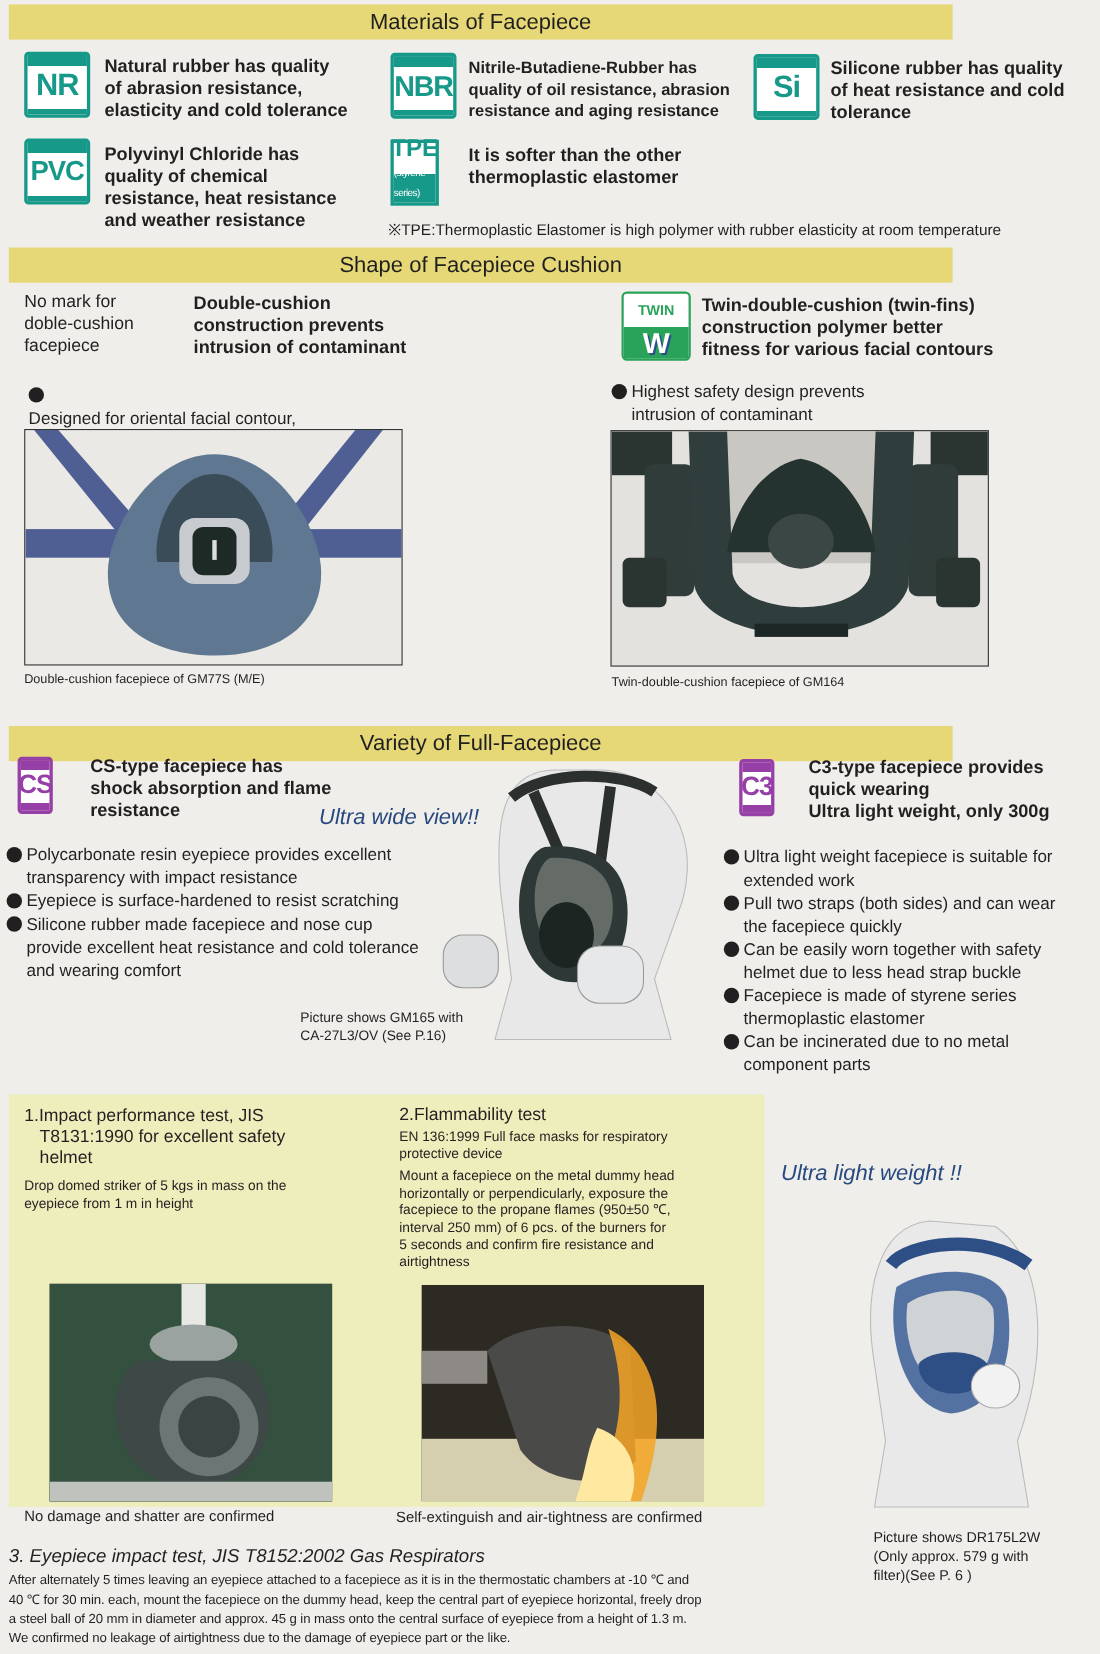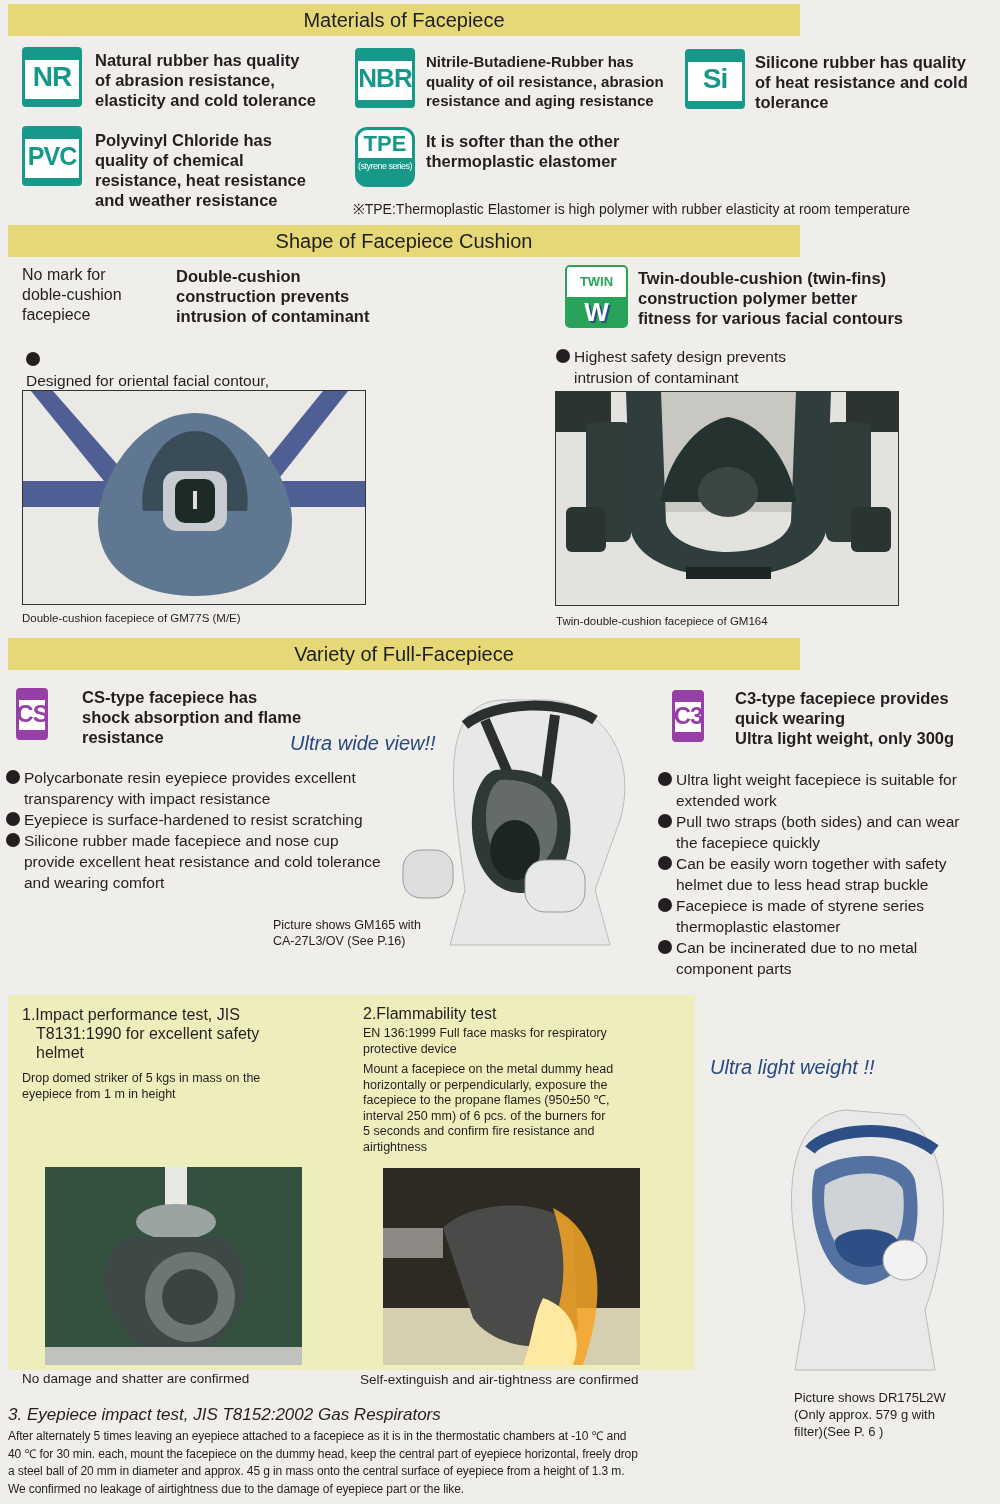--- a/index.html
+++ b/index.html
@@ -6,21 +6,21 @@
   html, body { width: 1000px; height: 1504px; }
   body {
     background: #efeeea;
     font-family: "Liberation Sans", sans-serif;
     color: #231f20;
     position: relative;
     overflow: hidden;
   }
   .abs { position: absolute; }
   .band {
-    position: absolute; left: 8px; width: 792px; height: 32px;
+    position: absolute; left: 8px; width: 858px; height: 32px;
     background: #e6d877;
     text-align: center;
     font-size: 20px; line-height: 32px; color: #1f1f1f;
   }
   .badge {
     position: absolute; width: 60px; height: 60px; border-radius: 4px;
     display: flex; align-items: center; justify-content: center;
     font-weight: bold; font-size: 28px; letter-spacing: -1px;
   }
   .badge.teal { border: 3px solid #17998a; background: linear-gradient(#17998a 0 10px, #fff 10px 49px, #17998a 49px); color: #17998a; }
@@ -71,21 +71,21 @@
 <div class="badge teal" style="left:22px;top:126px;font-size:25px;">
     <span>PVC</span>
   </div>
 <div class="abs bold16" style="left:95px;top:130px;width:260px;">
   <div>Polyvinyl Chloride has</div>
   <div>quality of chemical</div>
   <div>resistance, heat resistance</div>
   <div>and weather resistance</div>
 </div>
 
-<div class="abs" style="left:355px;top:127px;width:60px;height:60px;border:3px solid #17998a;border-radius:12px;background:linear-gradient(#fff 0 28px,#17998a 28px);display:flex;flex-direction:column;align-items:center;">
+<div class="abs" style="left:355px;top:127px;width:44px;height:60px;border:3px solid #17998a;border-radius:0;background:linear-gradient(#fff 0 28px,#17998a 28px);display:flex;flex-direction:column;align-items:center;justify-content:flex-end;">
   <span style="color:#17998a;font-weight:bold;font-size:22px;line-height:27px;">TPE</span>
   <span style="color:#fff;font-size:9px;line-height:18px;letter-spacing:-0.5px;">(styrene series)</span>
 </div>
 <div class="abs bold16" style="left:426px;top:131px;width:260px;">
   <div>It is softer than the other</div>
   <div>thermoplastic elastomer</div>
 </div>
 <div class="abs" style="left:353px;top:199px;font-size:14px;width:640px;">※TPE:Thermoplastic Elastomer is high polymer with rubber elasticity at room temperature</div>
 
 <div class="band" style="top:225px;"><span>Shape of Facepiece Cushion</span></div>
@@ -147,21 +147,21 @@
     <rect x="10" y="115" width="40" height="45" rx="6" fill="#2a3532"></rect>
     <rect x="295" y="115" width="40" height="45" rx="6" fill="#2a3532"></rect>
     <path d="M70 0 L 105 0 L 110 130 C 120 170, 225 170, 235 130 L 240 0 L 275 0 L 270 140 C 255 200, 90 200, 75 140 Z" fill="#2f3e3c"></path>
     <path d="M172 25 C 140 30, 110 70, 105 110 L 240 110 C 235 70, 205 30, 172 25 Z" fill="#243230"></path>
     <ellipse cx="172" cy="100" rx="30" ry="25" fill="#3b4744"></ellipse>
     <rect x="130" y="175" width="85" height="12" fill="#1c2624"></rect>
   </svg>
 </div>
 <div class="abs cap12" style="left:556px;top:614px;">Twin-double-cushion facepiece of GM164</div>
 
-<div class="band" style="top:638px;"><span>Variety of Full-Facepiece</span></div>
+<div class="band" style="top:660px;"><span>Variety of Full-Facepiece</span></div>
 
 <div class="badge purple" style="left:16px;top:688px;font-size:24px;">
     <span>CS</span>
   </div>
 <div class="abs bold16" style="left:82px;top:687px;">
   <div>CS-type facepiece has</div>
   <div>shock absorption and flame</div>
   <div>resistance</div>
 </div>
 <div class="abs italic-blue" style="left:290px;top:732px;">Ultra wide view!!</div>

